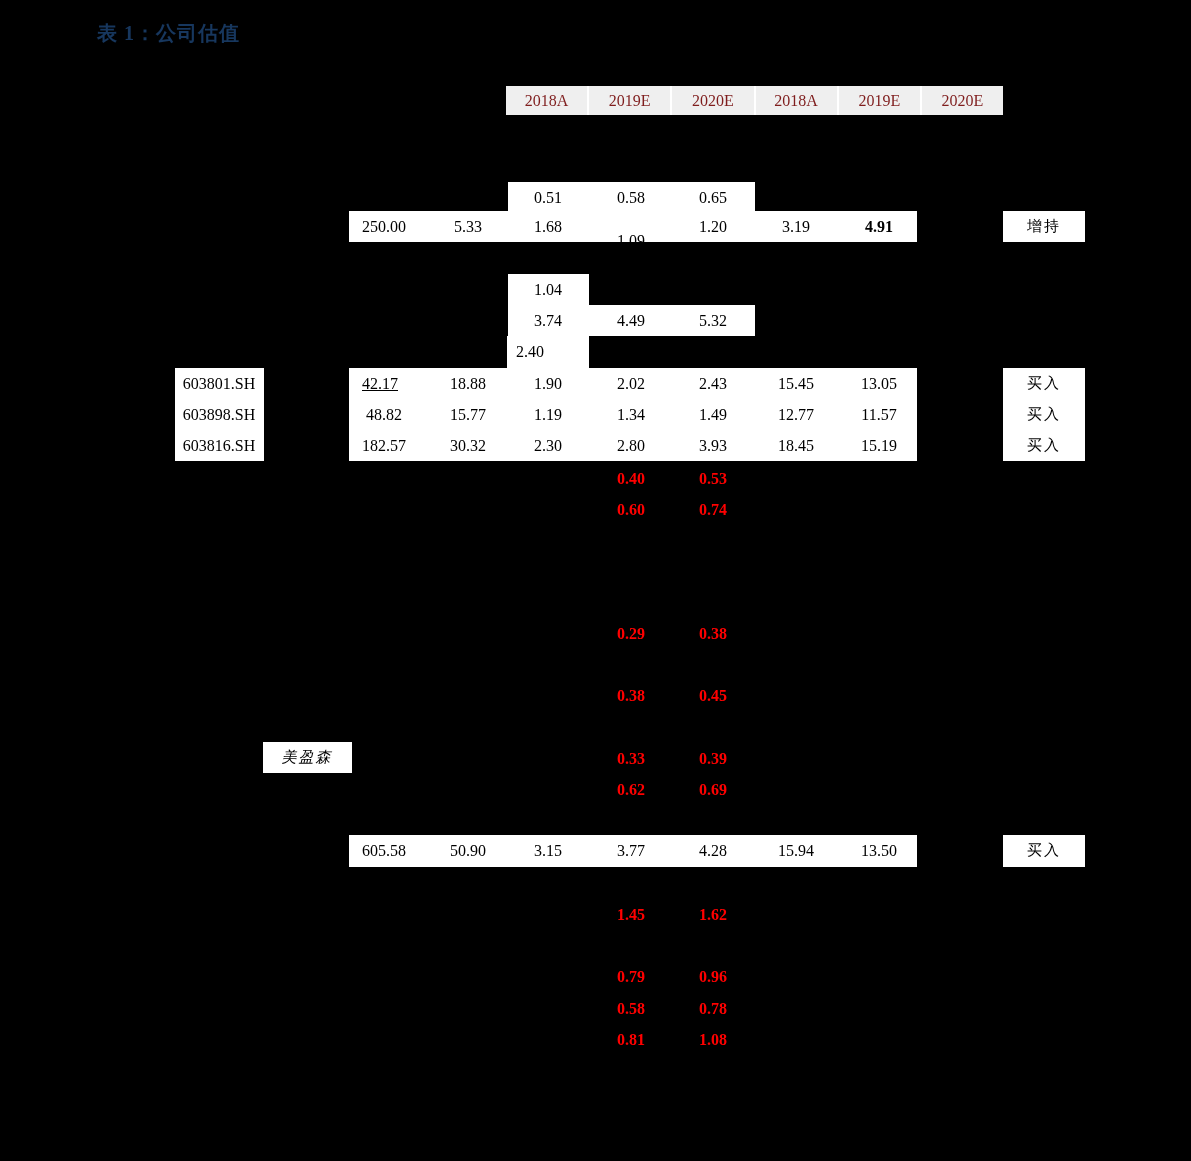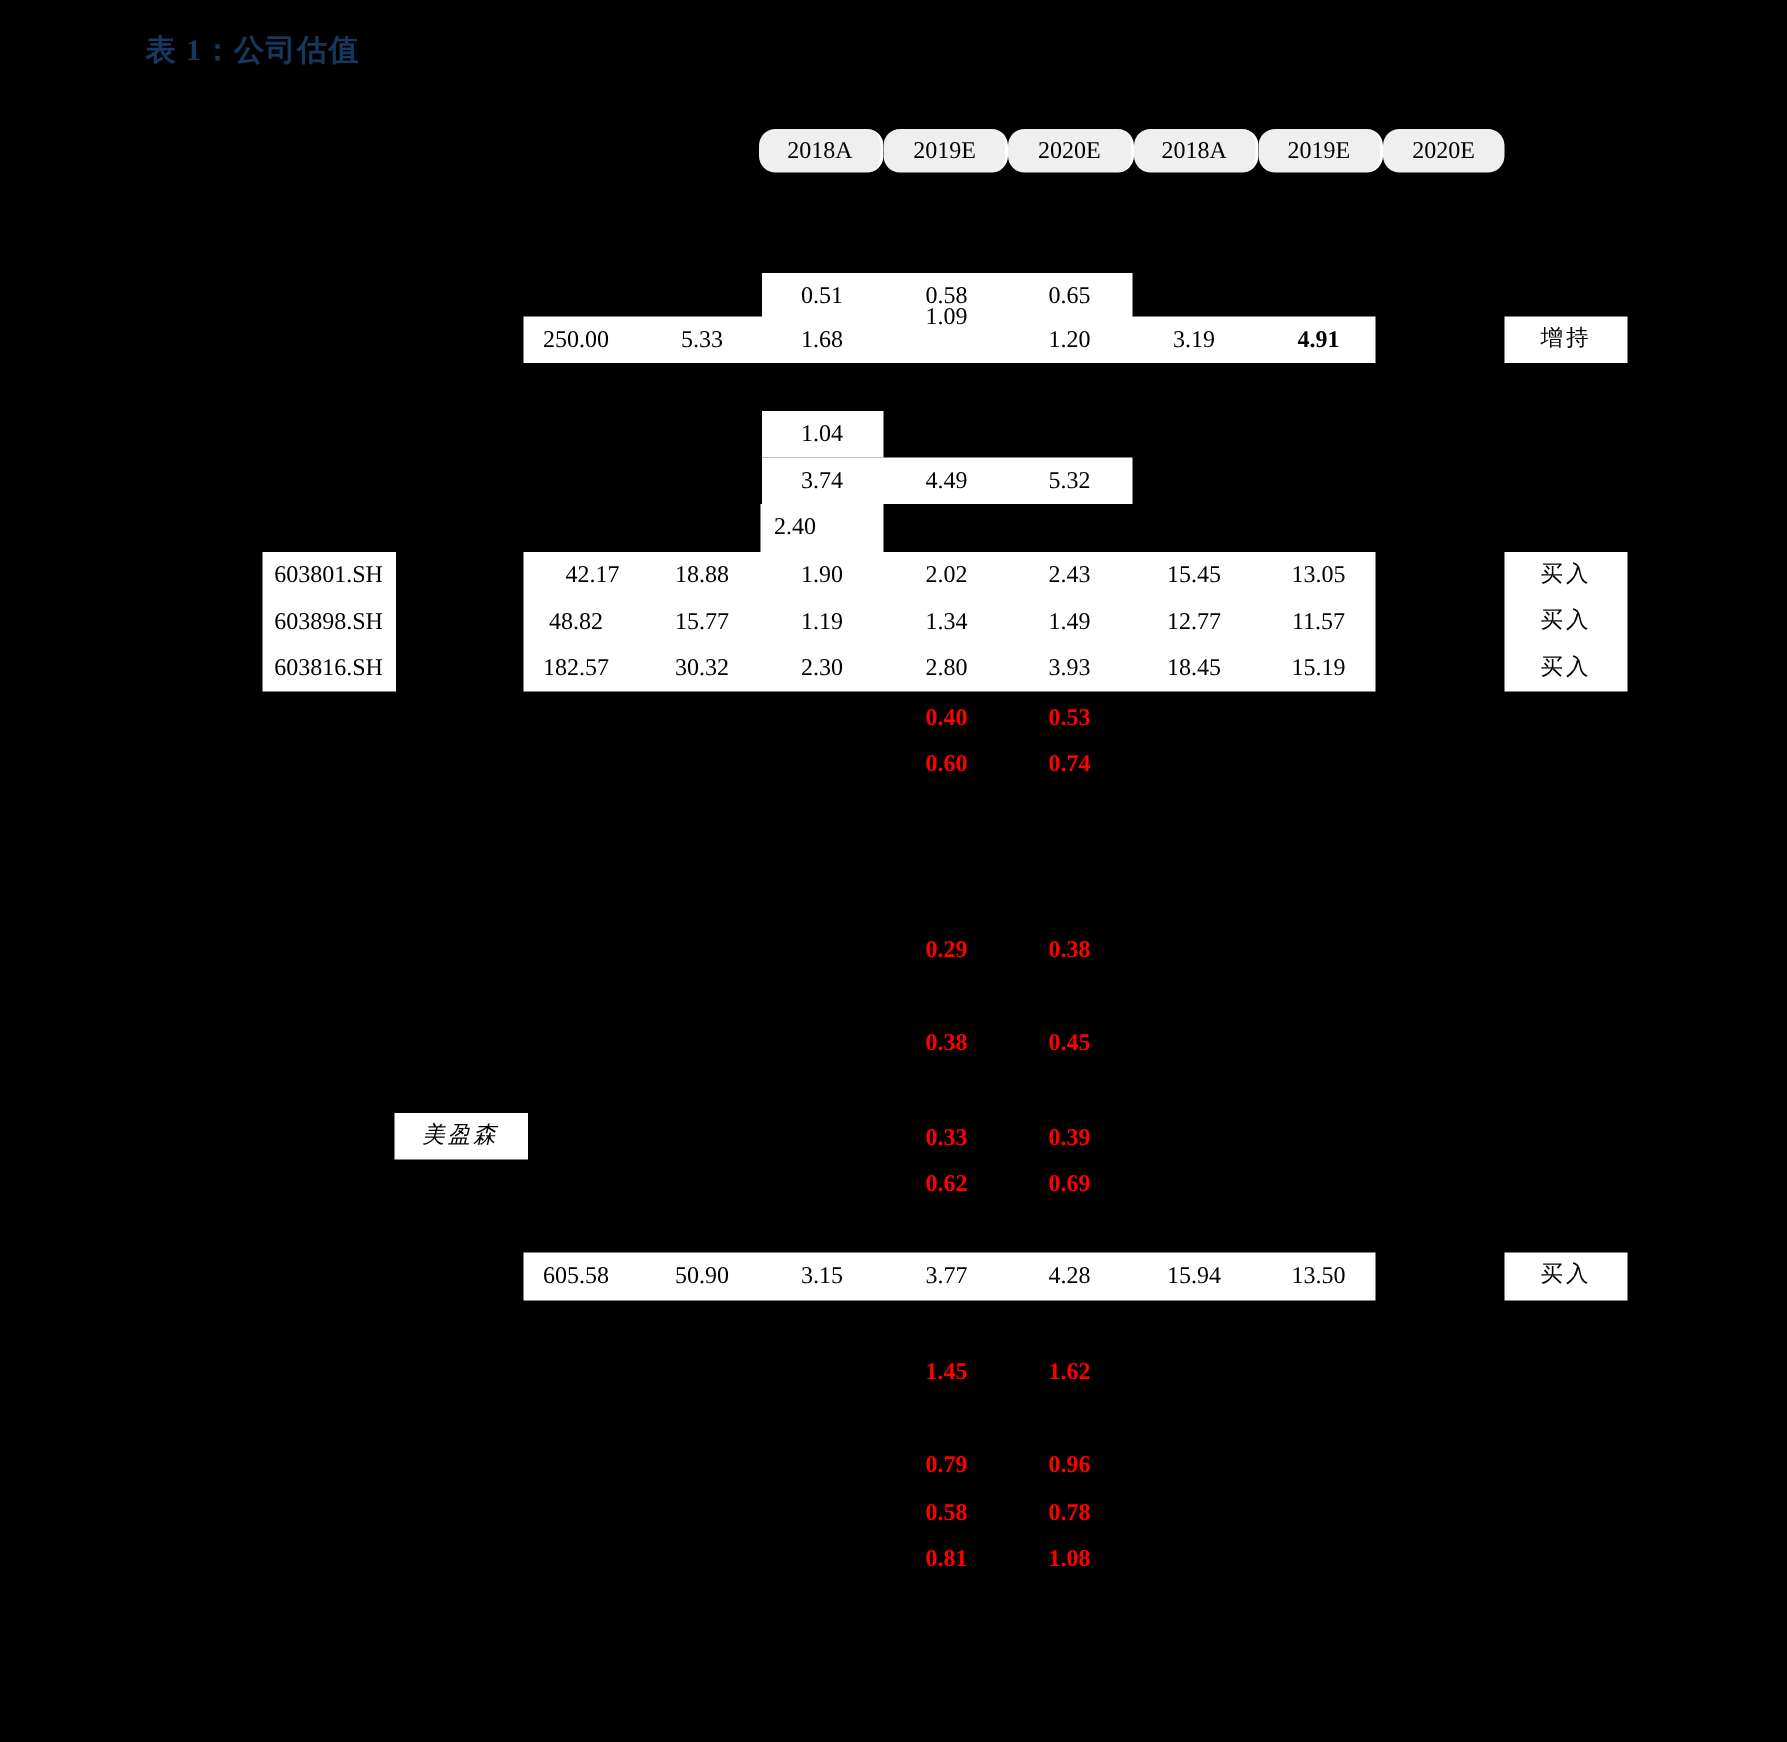--- a/index.html
+++ b/index.html
@@ -3,21 +3,21 @@
 <meta charset="utf-8">
 <style>
   html,body{margin:0;padding:0;background:#000;}
   #canvas{position:relative;width:1191px;height:1161px;background:#000;overflow:hidden;
           font-family:"Liberation Serif","DejaVu Serif",serif;}
   .title{position:absolute;left:97px;top:20px;font-size:20px;font-weight:bold;
          color:#17375e;letter-spacing:1px;white-space:nowrap;}
   .cellbg{position:absolute;background:#ffffff;}
   .hdr{position:absolute;left:506px;top:86px;width:497px;height:29px;display:flex;}
   .hdr>div{flex:1;background:#efefef;border-right:2px solid #ffffff;display:flex;
-           align-items:center;justify-content:center;font-size:16px;color:#000000;border-radius:11px;}
+           align-items:center;justify-content:center;font-size:16px;color:#7f1d1d;}
   .hdr>div:last-child{border-right:none;}
   .num{position:absolute;width:82px;text-align:center;font-size:16px;line-height:19px;
        color:#000;white-space:nowrap;}
   .red{position:absolute;width:82px;text-align:center;font-size:16px;line-height:17px;
        font-weight:bold;color:#ff0000;white-space:nowrap;}
   .cn{font-size:15px;letter-spacing:2px;}
 </style>
 </head>
 <body>
 
@@ -47,34 +47,34 @@
   <div class="cellbg" style="left:349px;top:835px;width:568px;height:32px;"></div>
   <div class="cellbg" style="left:1003px;top:835px;width:82px;height:32px;"></div>
 
   <span class="num" style="left:507px;top:188px;">0.51</span>
   <span class="num" style="left:590px;top:188px;">0.58</span>
   <span class="num" style="left:672px;top:188px;">0.65</span>
 
   <span class="num" style="left:343px;top:217px;">250.00</span>
   <span class="num" style="left:427px;top:217px;">5.33</span>
   <span class="num" style="left:507px;top:217px;">1.68</span>
-  <span class="num" style="left:590px;top:202px;">1.09</span>
+  <span class="num" style="left:590px;top:231px;">1.09</span>
   <span class="num" style="left:672px;top:217px;">1.20</span>
   <span class="num" style="left:755px;top:217px;">3.19</span>
   <span class="num" style="left:838px;top:217px;font-weight:bold;">4.91</span>
   <span class="num cn" style="left:1003px;top:217px;">增持</span>
 
   <span class="num" style="left:507px;top:280px;">1.04</span>
   <span class="num" style="left:507px;top:311px;">3.74</span>
   <span class="num" style="left:590px;top:311px;">4.49</span>
   <span class="num" style="left:672px;top:311px;">5.32</span>
   <span class="num" style="left:489px;top:342px;">2.40</span>
 
   <span class="num" style="left:178px;top:374px;">603801.SH</span>
-  <span class="num" style="left:354px;top:374px;">42.17</span>
+  <span class="num" style="left:339px;top:374px;text-decoration:underline;">42.17</span>
   <span class="num" style="left:427px;top:374px;">18.88</span>
   <span class="num" style="left:507px;top:374px;">1.90</span>
   <span class="num" style="left:590px;top:374px;">2.02</span>
   <span class="num" style="left:672px;top:374px;">2.43</span>
   <span class="num" style="left:755px;top:374px;">15.45</span>
   <span class="num" style="left:838px;top:374px;">13.05</span>
   <span class="num cn" style="left:1003px;top:374px;">买入</span>
 
   <span class="num" style="left:178px;top:405px;">603898.SH</span>
   <span class="num" style="left:343px;top:405px;">48.82</span>

